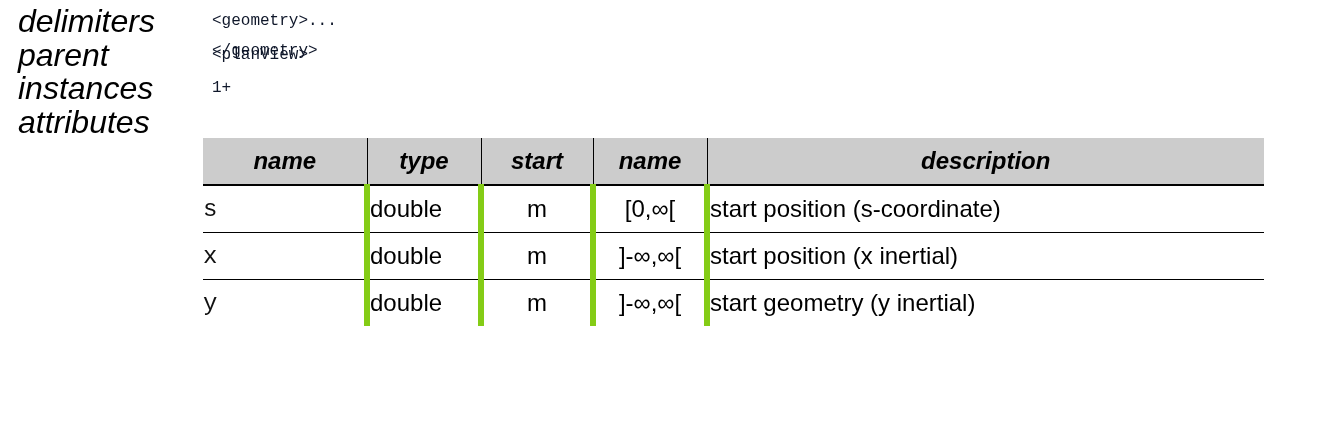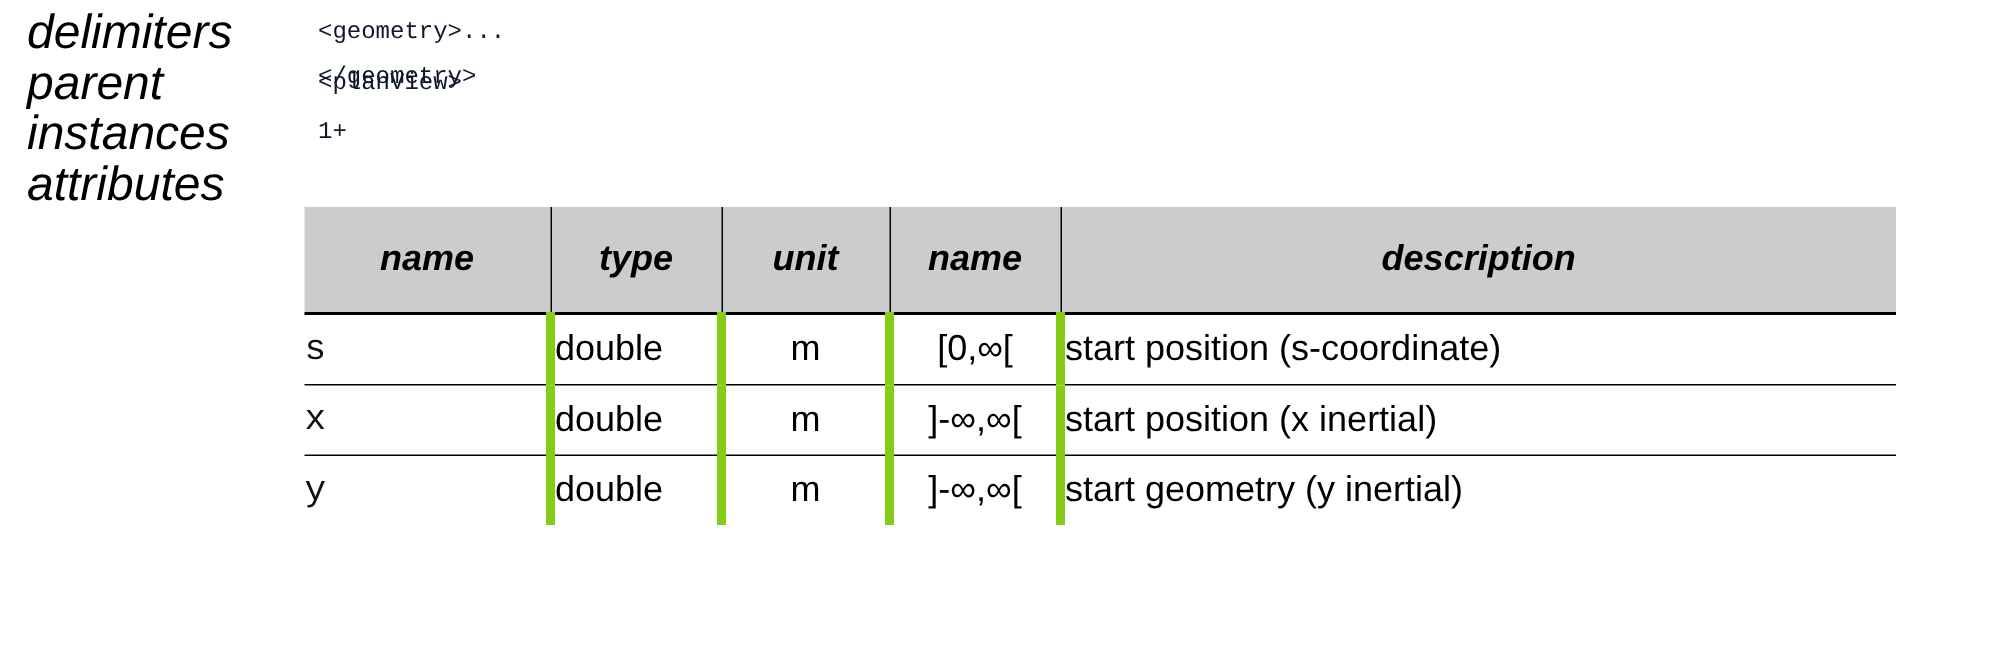--- a/index.html
+++ b/index.html
@@ -50,21 +50,21 @@
       table-layout: fixed;
       width: 1061px;
     }
     table.attrs th {
       background: #cccccc;
       height: 46px;
       font-family: "Liberation Sans", sans-serif;
       font-style: italic;
       font-weight: bold;
       font-size: 24px;
-      padding: 12px;
+      padding: 0;
       border-bottom: 2px solid #000;
       border-left: 1px solid #000;
     }
     table.attrs th:first-child { border-left: none; }
     table.attrs td {
       height: 46px;
       padding: 0;
       font-size: 24px;
       border-left: 6px solid #84cc16;
       border-bottom: 1.5px solid #000;
@@ -114,21 +114,21 @@
     <col class="w-name">
       <col class="w-type">
       <col class="w-unit">
       <col class="w-value">
       <col class="w-desc">
   </colgroup>
   <thead>
     <tr>
       <th>name</th>
       <th>type</th>
-      <th>unit</th>
+      <th>start</th>
       <th>name</th>
       <th>description</th>
     </tr>
   </thead>
   <tbody>
     <tr>
       <td class="c-name">s</td>
       <td class="c-type">double</td>
       <td class="c-unit">m</td>
       <td class="c-value">[0,∞[</td>

